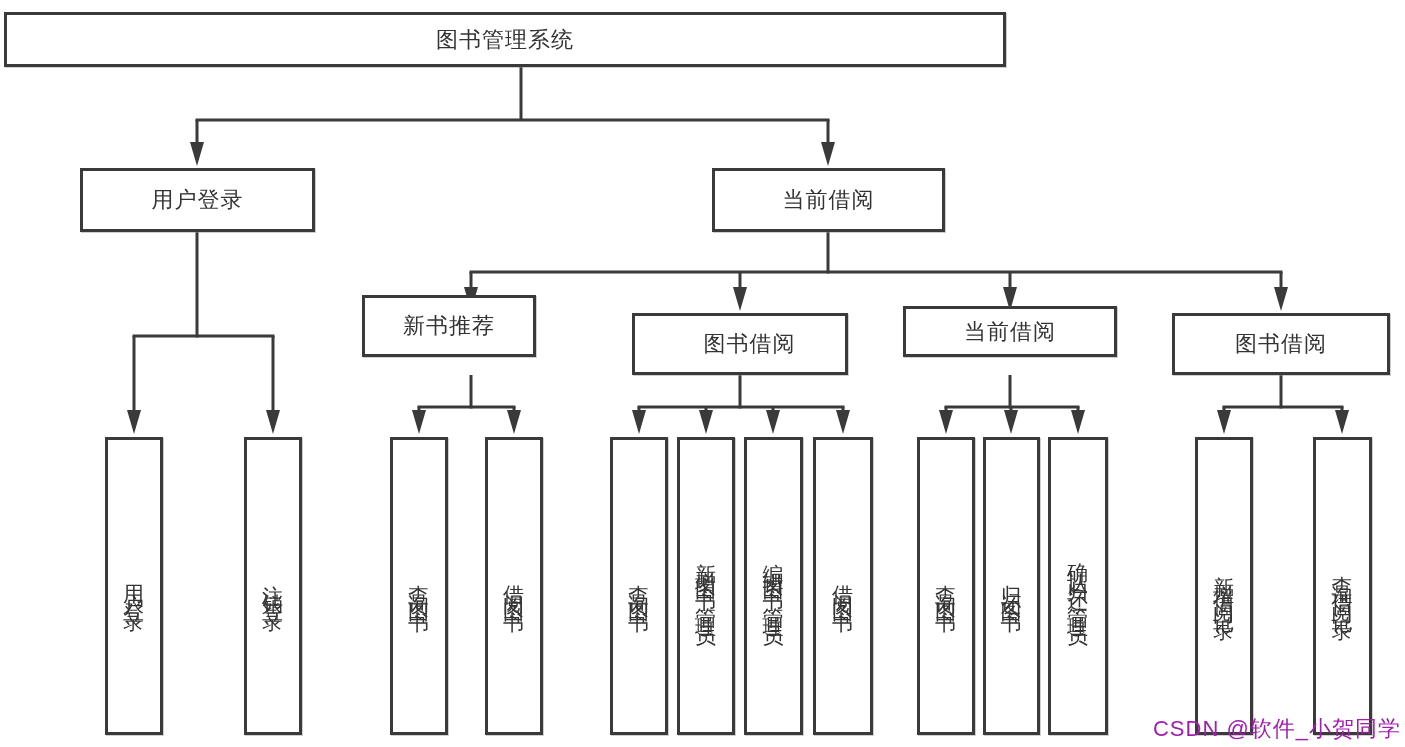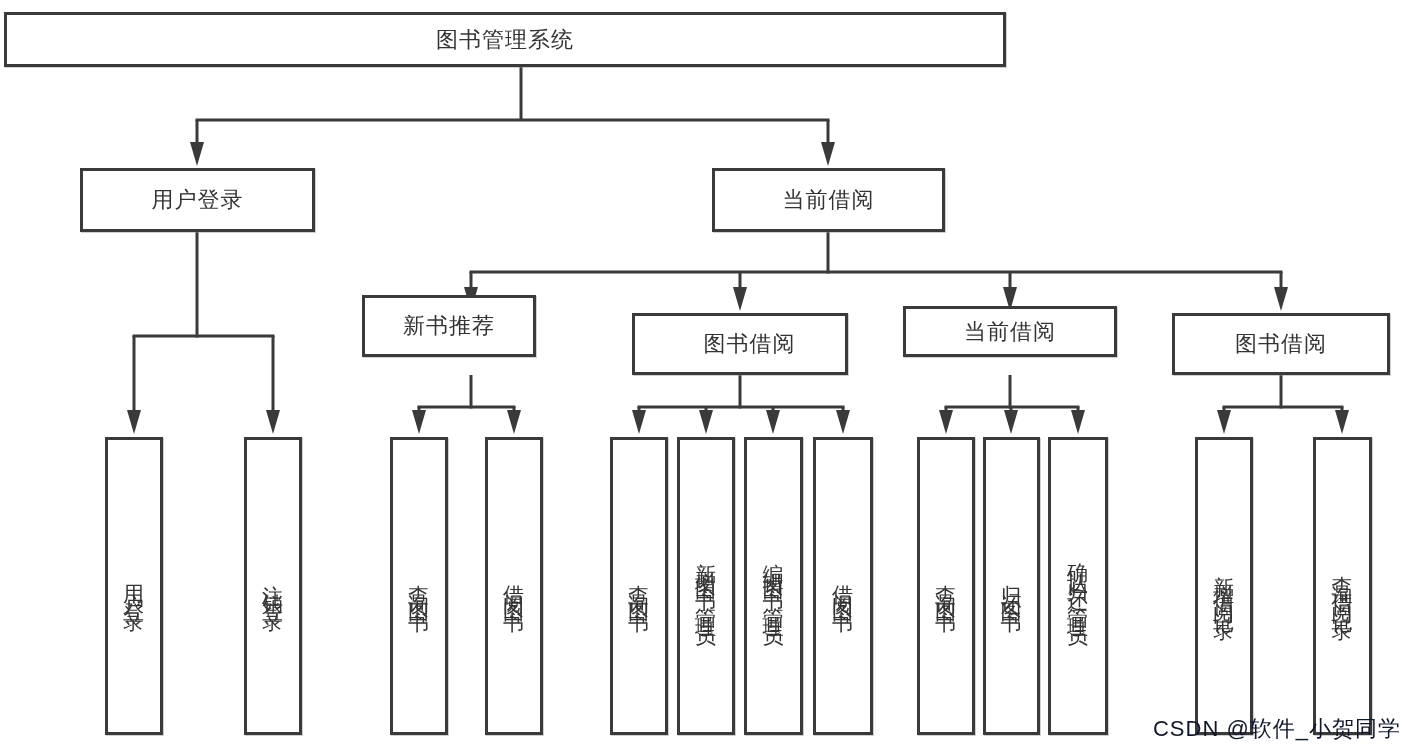--- a/index.html
+++ b/index.html
@@ -75,21 +75,21 @@
   #l10 { left: 983px;  width: 57px; }
   #l11 { left: 1048px; width: 60px; }
   #l12 { left: 1195px; width: 58px; }
   #l13 { left: 1313px; width: 59px; }
 
   .watermark {
     position: absolute;
     right: 4px;
     top: 714px;
     font-size: 22px;
-    color: #0f172a;
+    color: #a21caf;
     letter-spacing: 1px;
     white-space: nowrap;
     text-align: center;
   }
 </style>
 </head>
 <body>
 
 <div class="canvas">
 

